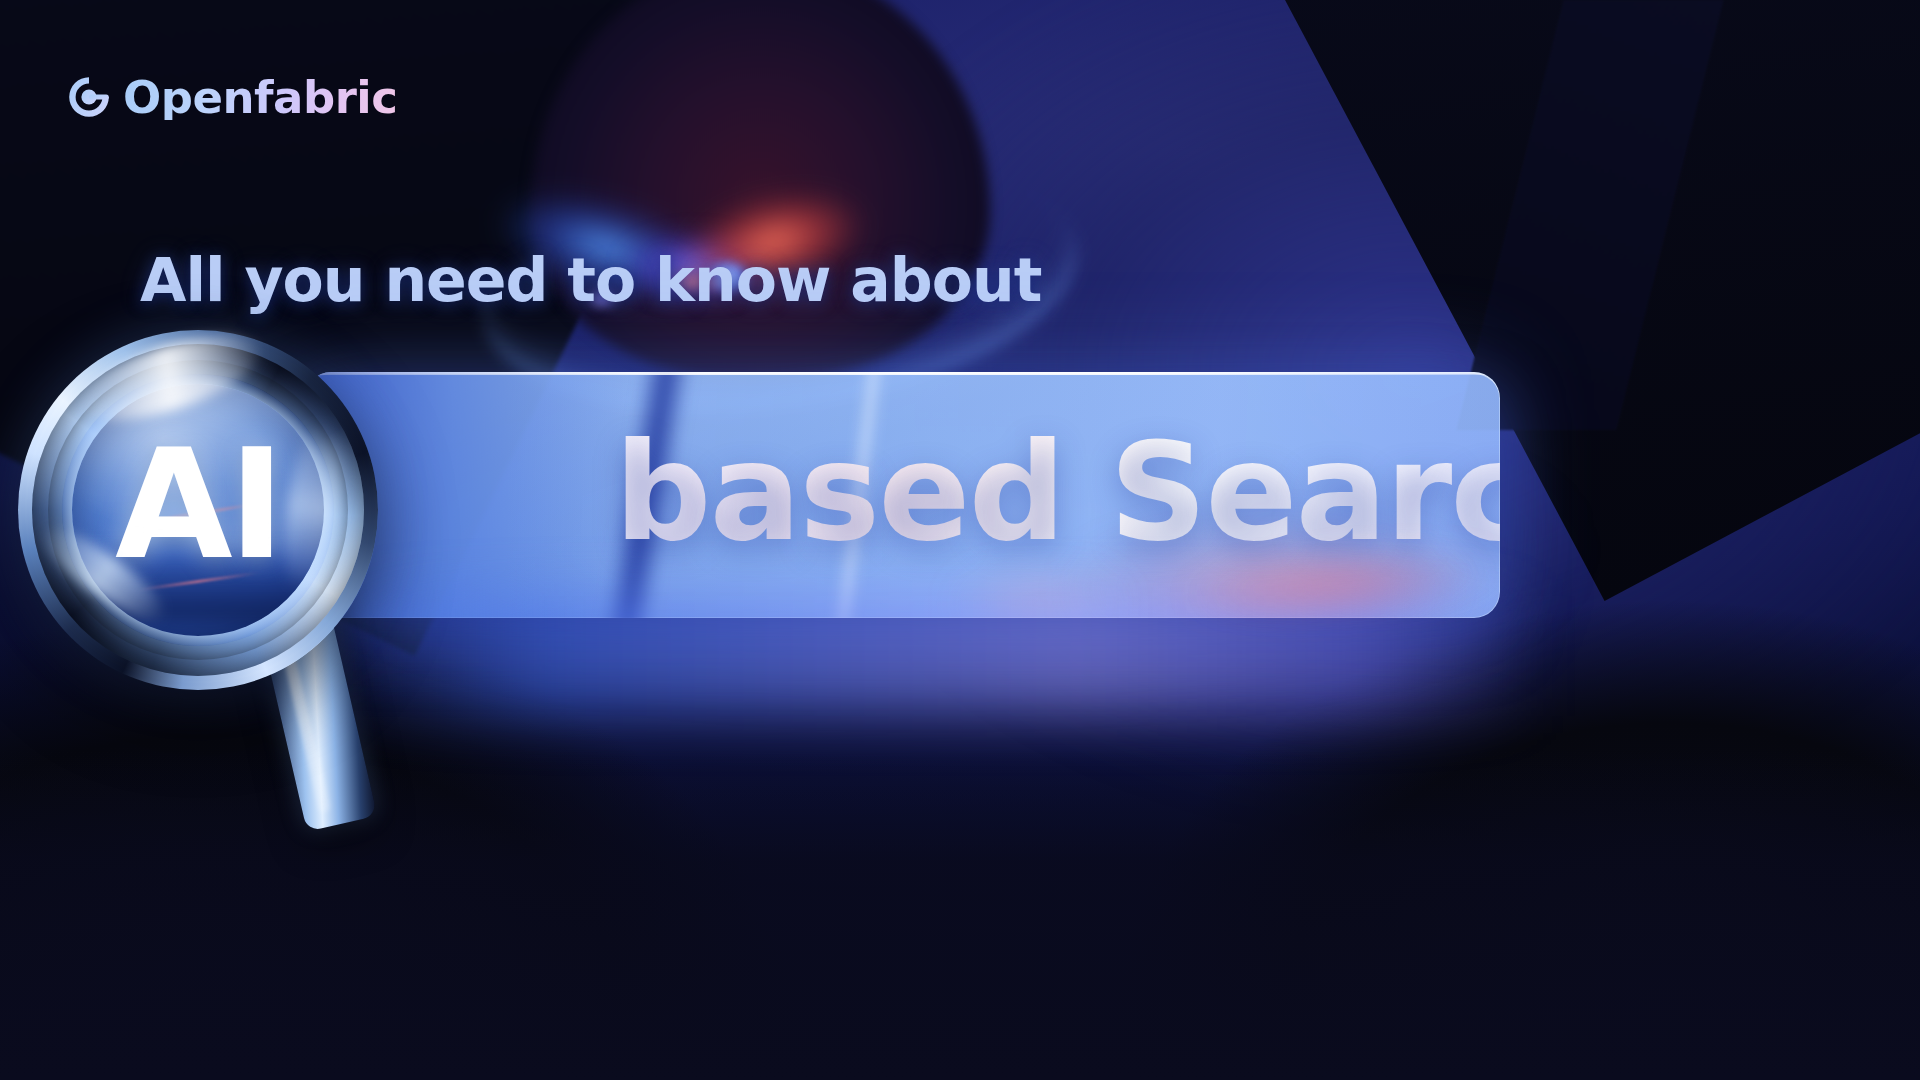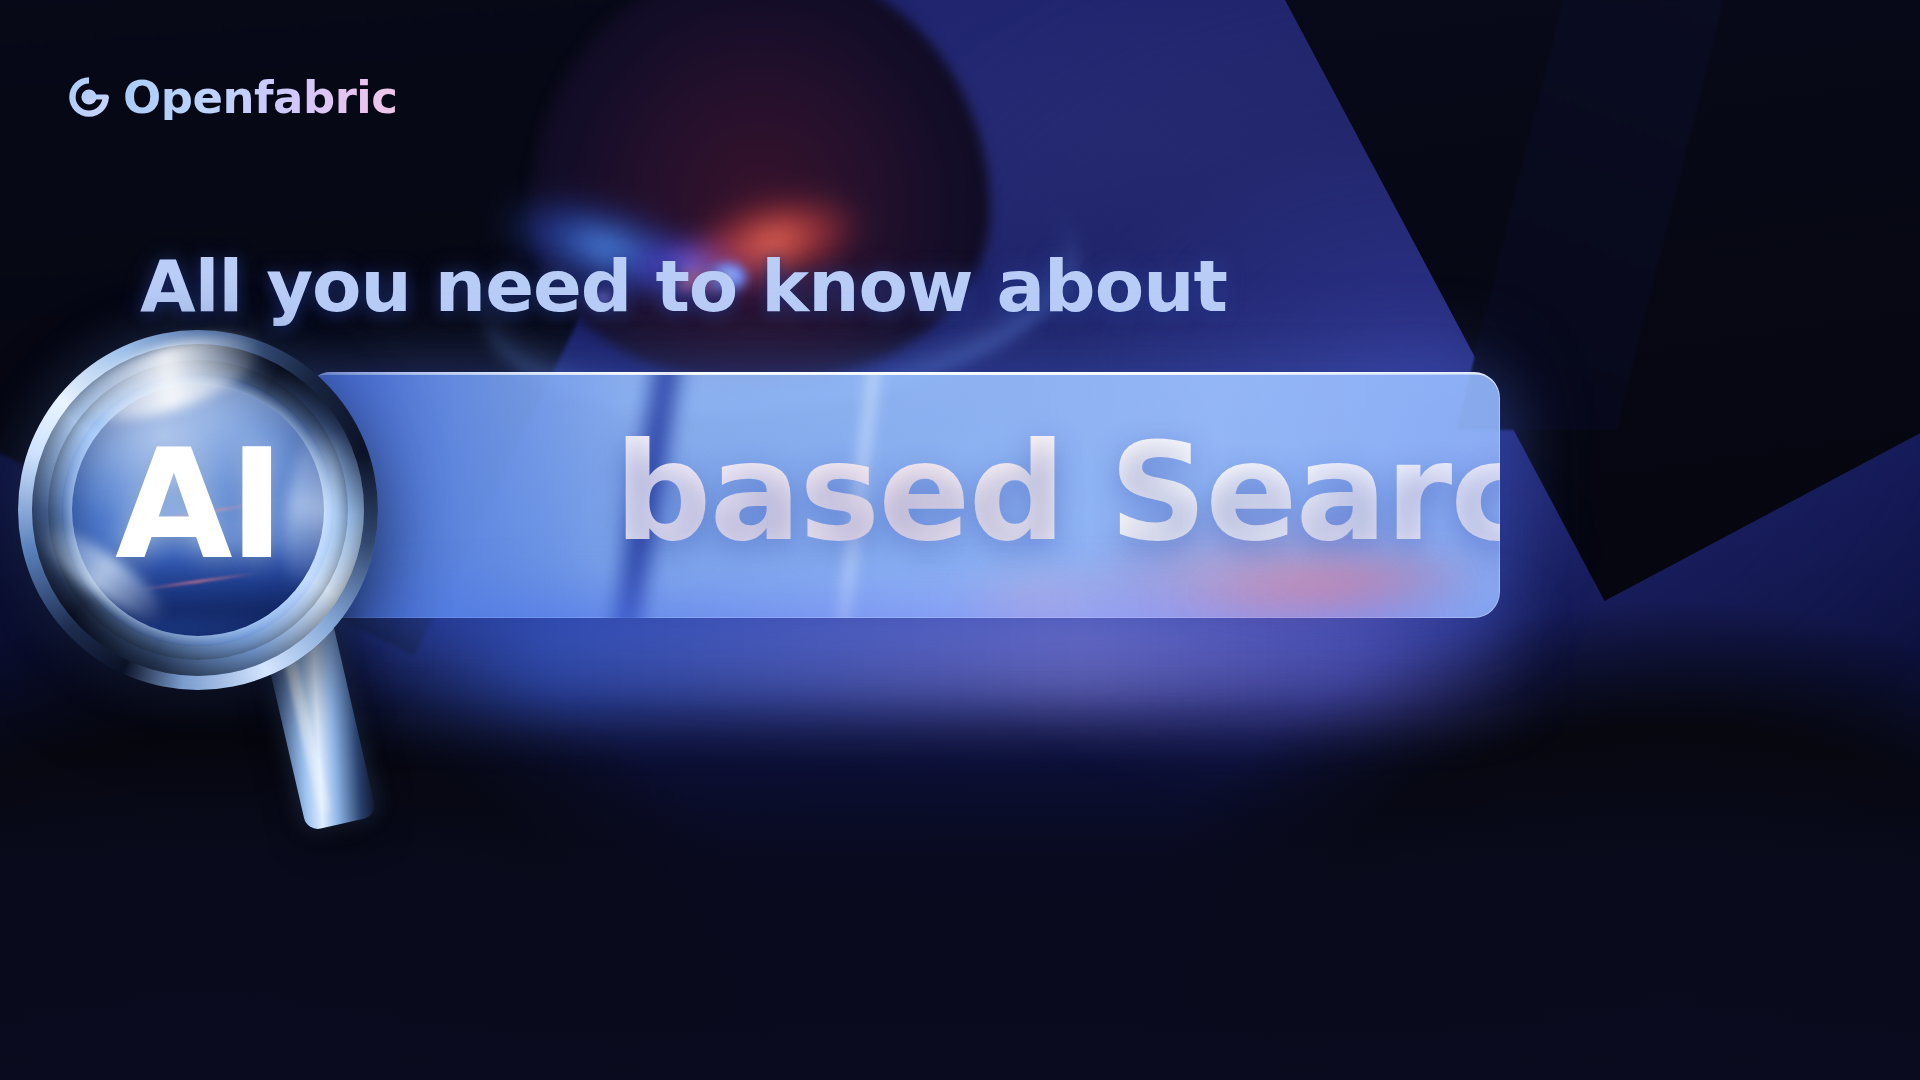--- a/index.html
+++ b/index.html
@@ -82,21 +82,21 @@
   .logo{position:absolute;left:66px;top:62px;display:flex;align-items:center;gap:11px;margin-top:12px;}
   .logo-mark{position:relative;width:46px;height:46px;flex:none;}
   .logo-word{font-size:45px;font-weight:700;letter-spacing:-.5px;line-height:1;
     background:linear-gradient(95deg,#a9cdf8 0%,#bcd3fb 30%,#ccc8fb 58%,#e2c4f2 78%,#efc6e8 100%);
     -webkit-background-clip:text;background-clip:text;color:transparent;
     font-family:"DejaVu Sans",sans-serif;}
 
   
   .headline{position:absolute;left:140px;top:250px;width:1400px;
     font-family:"DejaVu Sans",sans-serif;
-    font-size:72px;font-weight:700;letter-spacing:-1px;line-height:1;
+    font-size:60px;font-weight:700;letter-spacing:-1px;line-height:1;
     color:#b9cdf6;
     text-shadow:0 2px 14px rgba(20,40,120,.65), 0 0 26px rgba(120,160,255,.22);
     white-space:nowrap;}
 
   
   .searchbar{position:absolute;left:305px;top:372px;width:1195px;height:246px;
     border-radius:26px;
     background:
       linear-gradient(160deg, rgba(205,226,255,.30) 0%, rgba(150,190,255,.12) 40%, rgba(120,160,250,.18) 100%),
       linear-gradient(92deg, rgba(118,164,248,.88) 0%, rgba(139,182,252,.86) 26%, rgba(150,190,253,.9) 52%, rgba(158,195,255,.92) 76%, rgba(150,186,255,.9) 100%);

